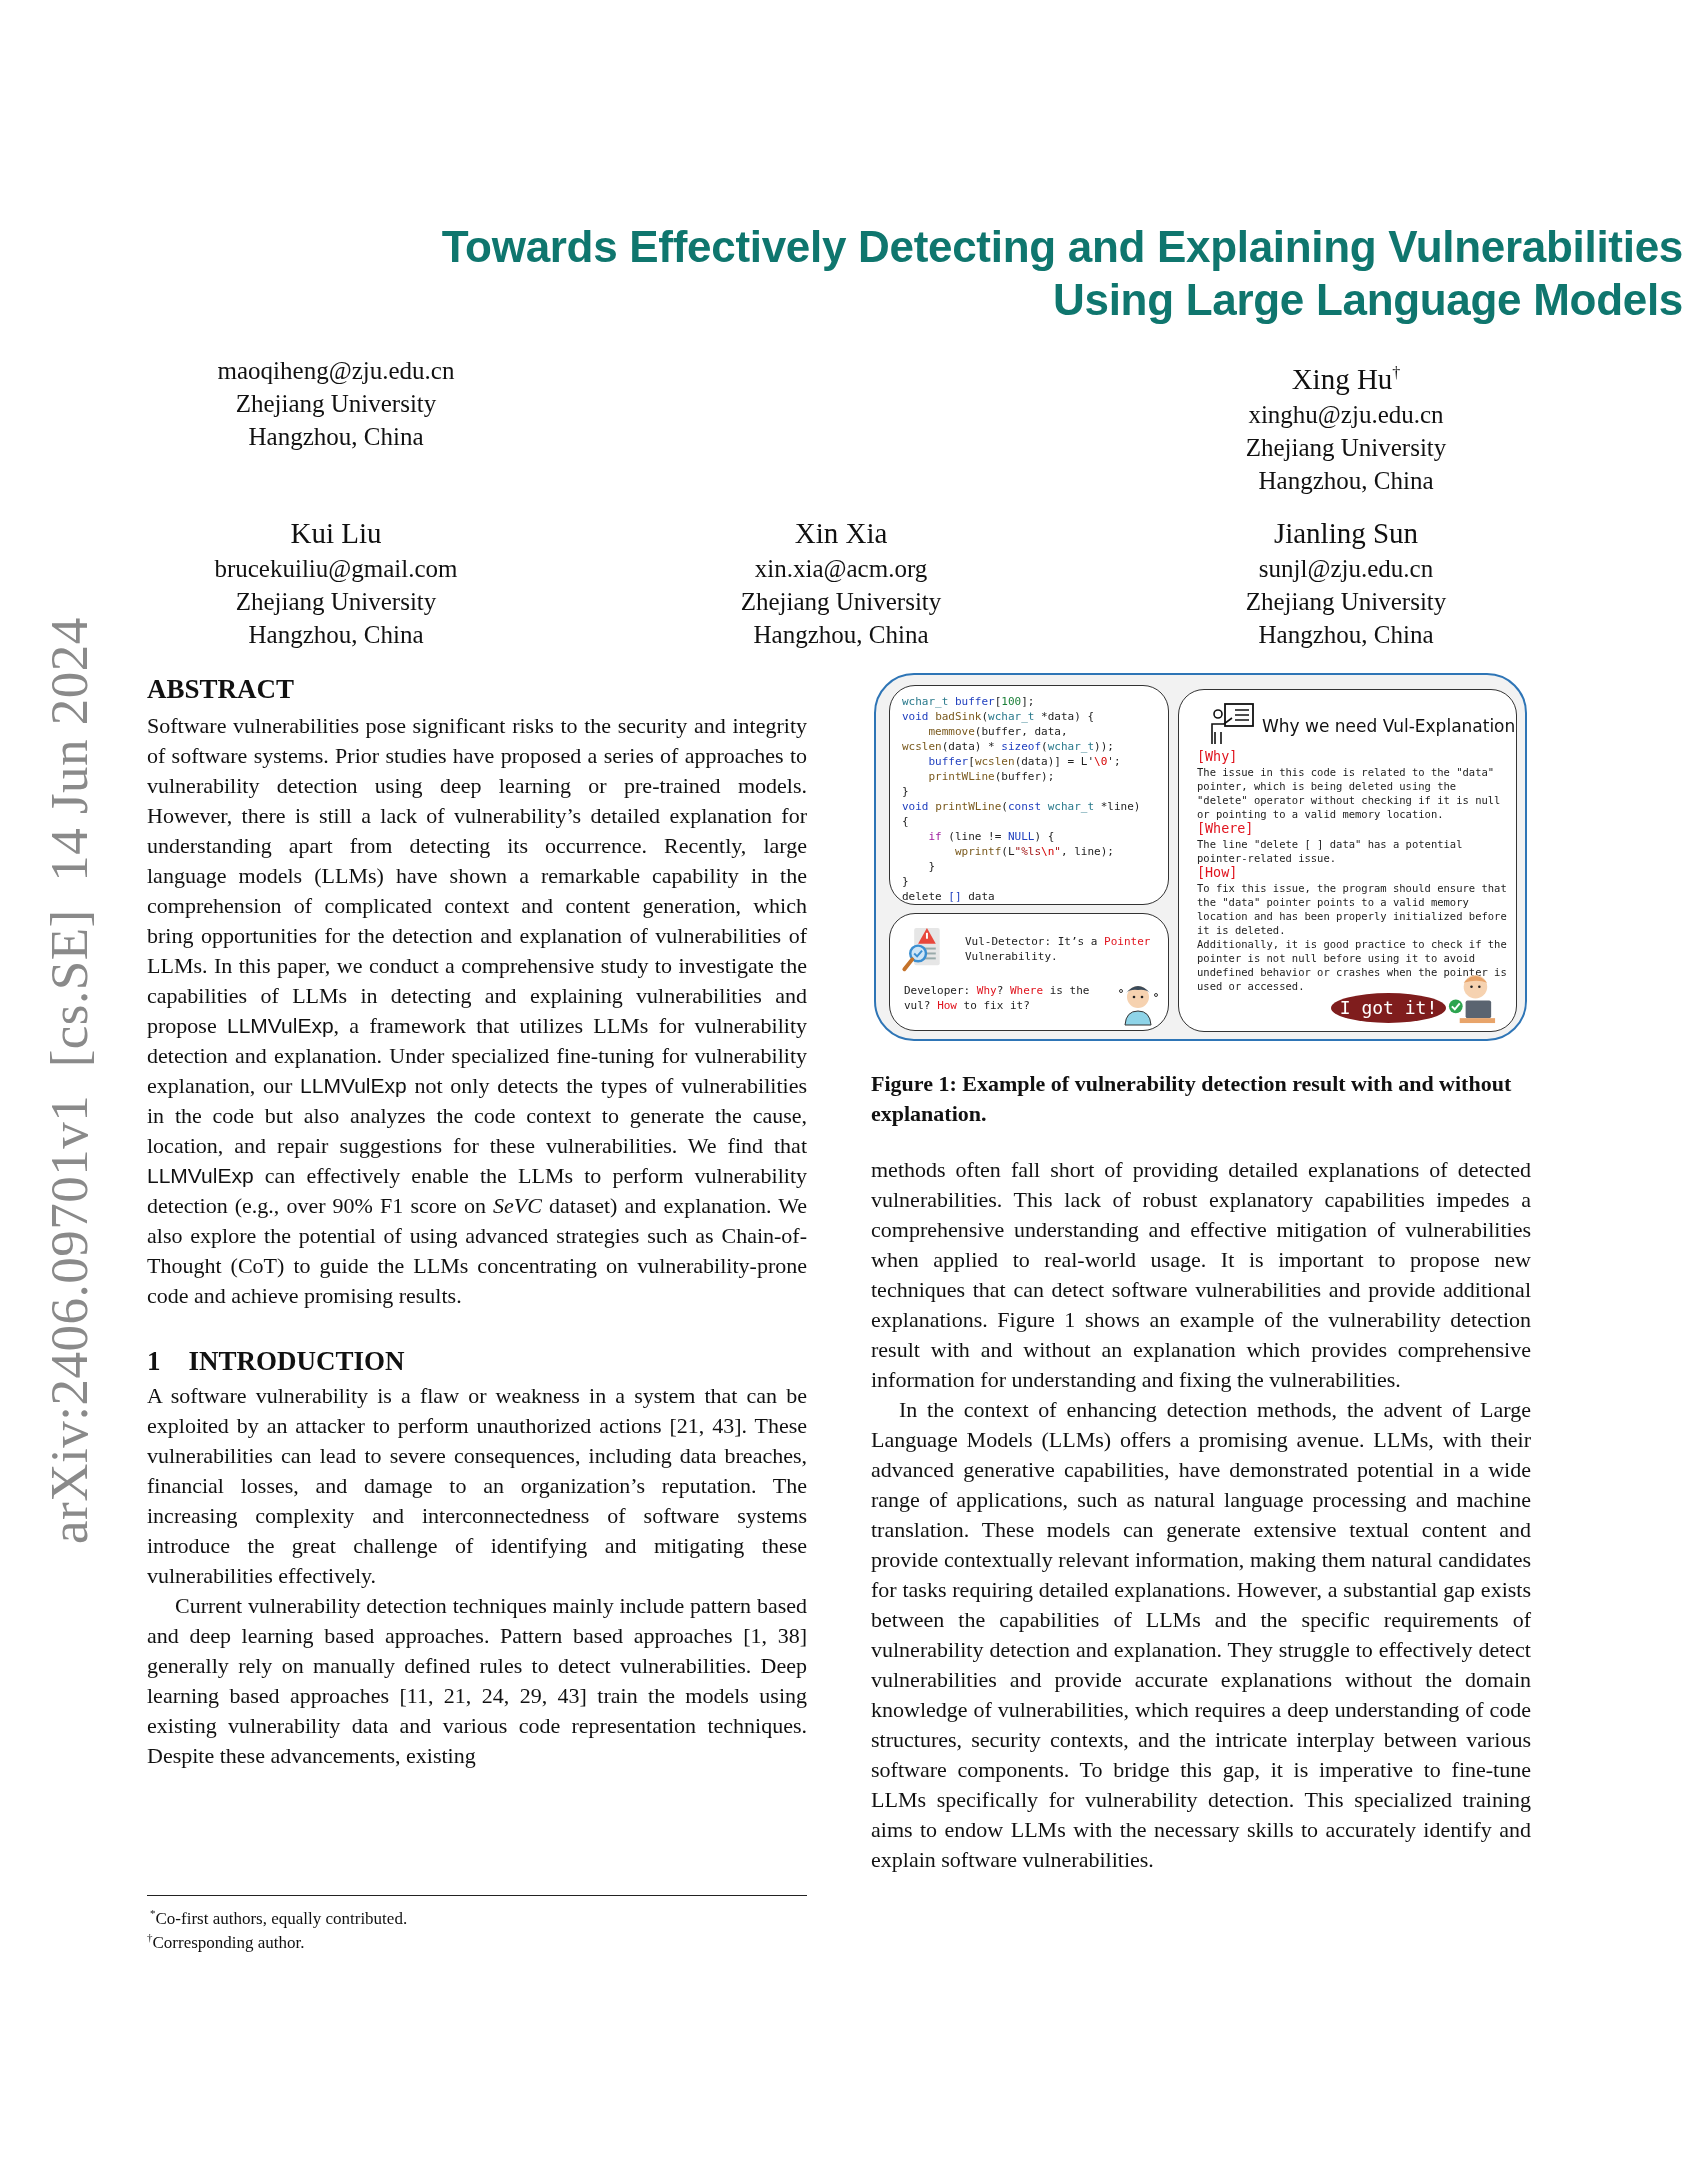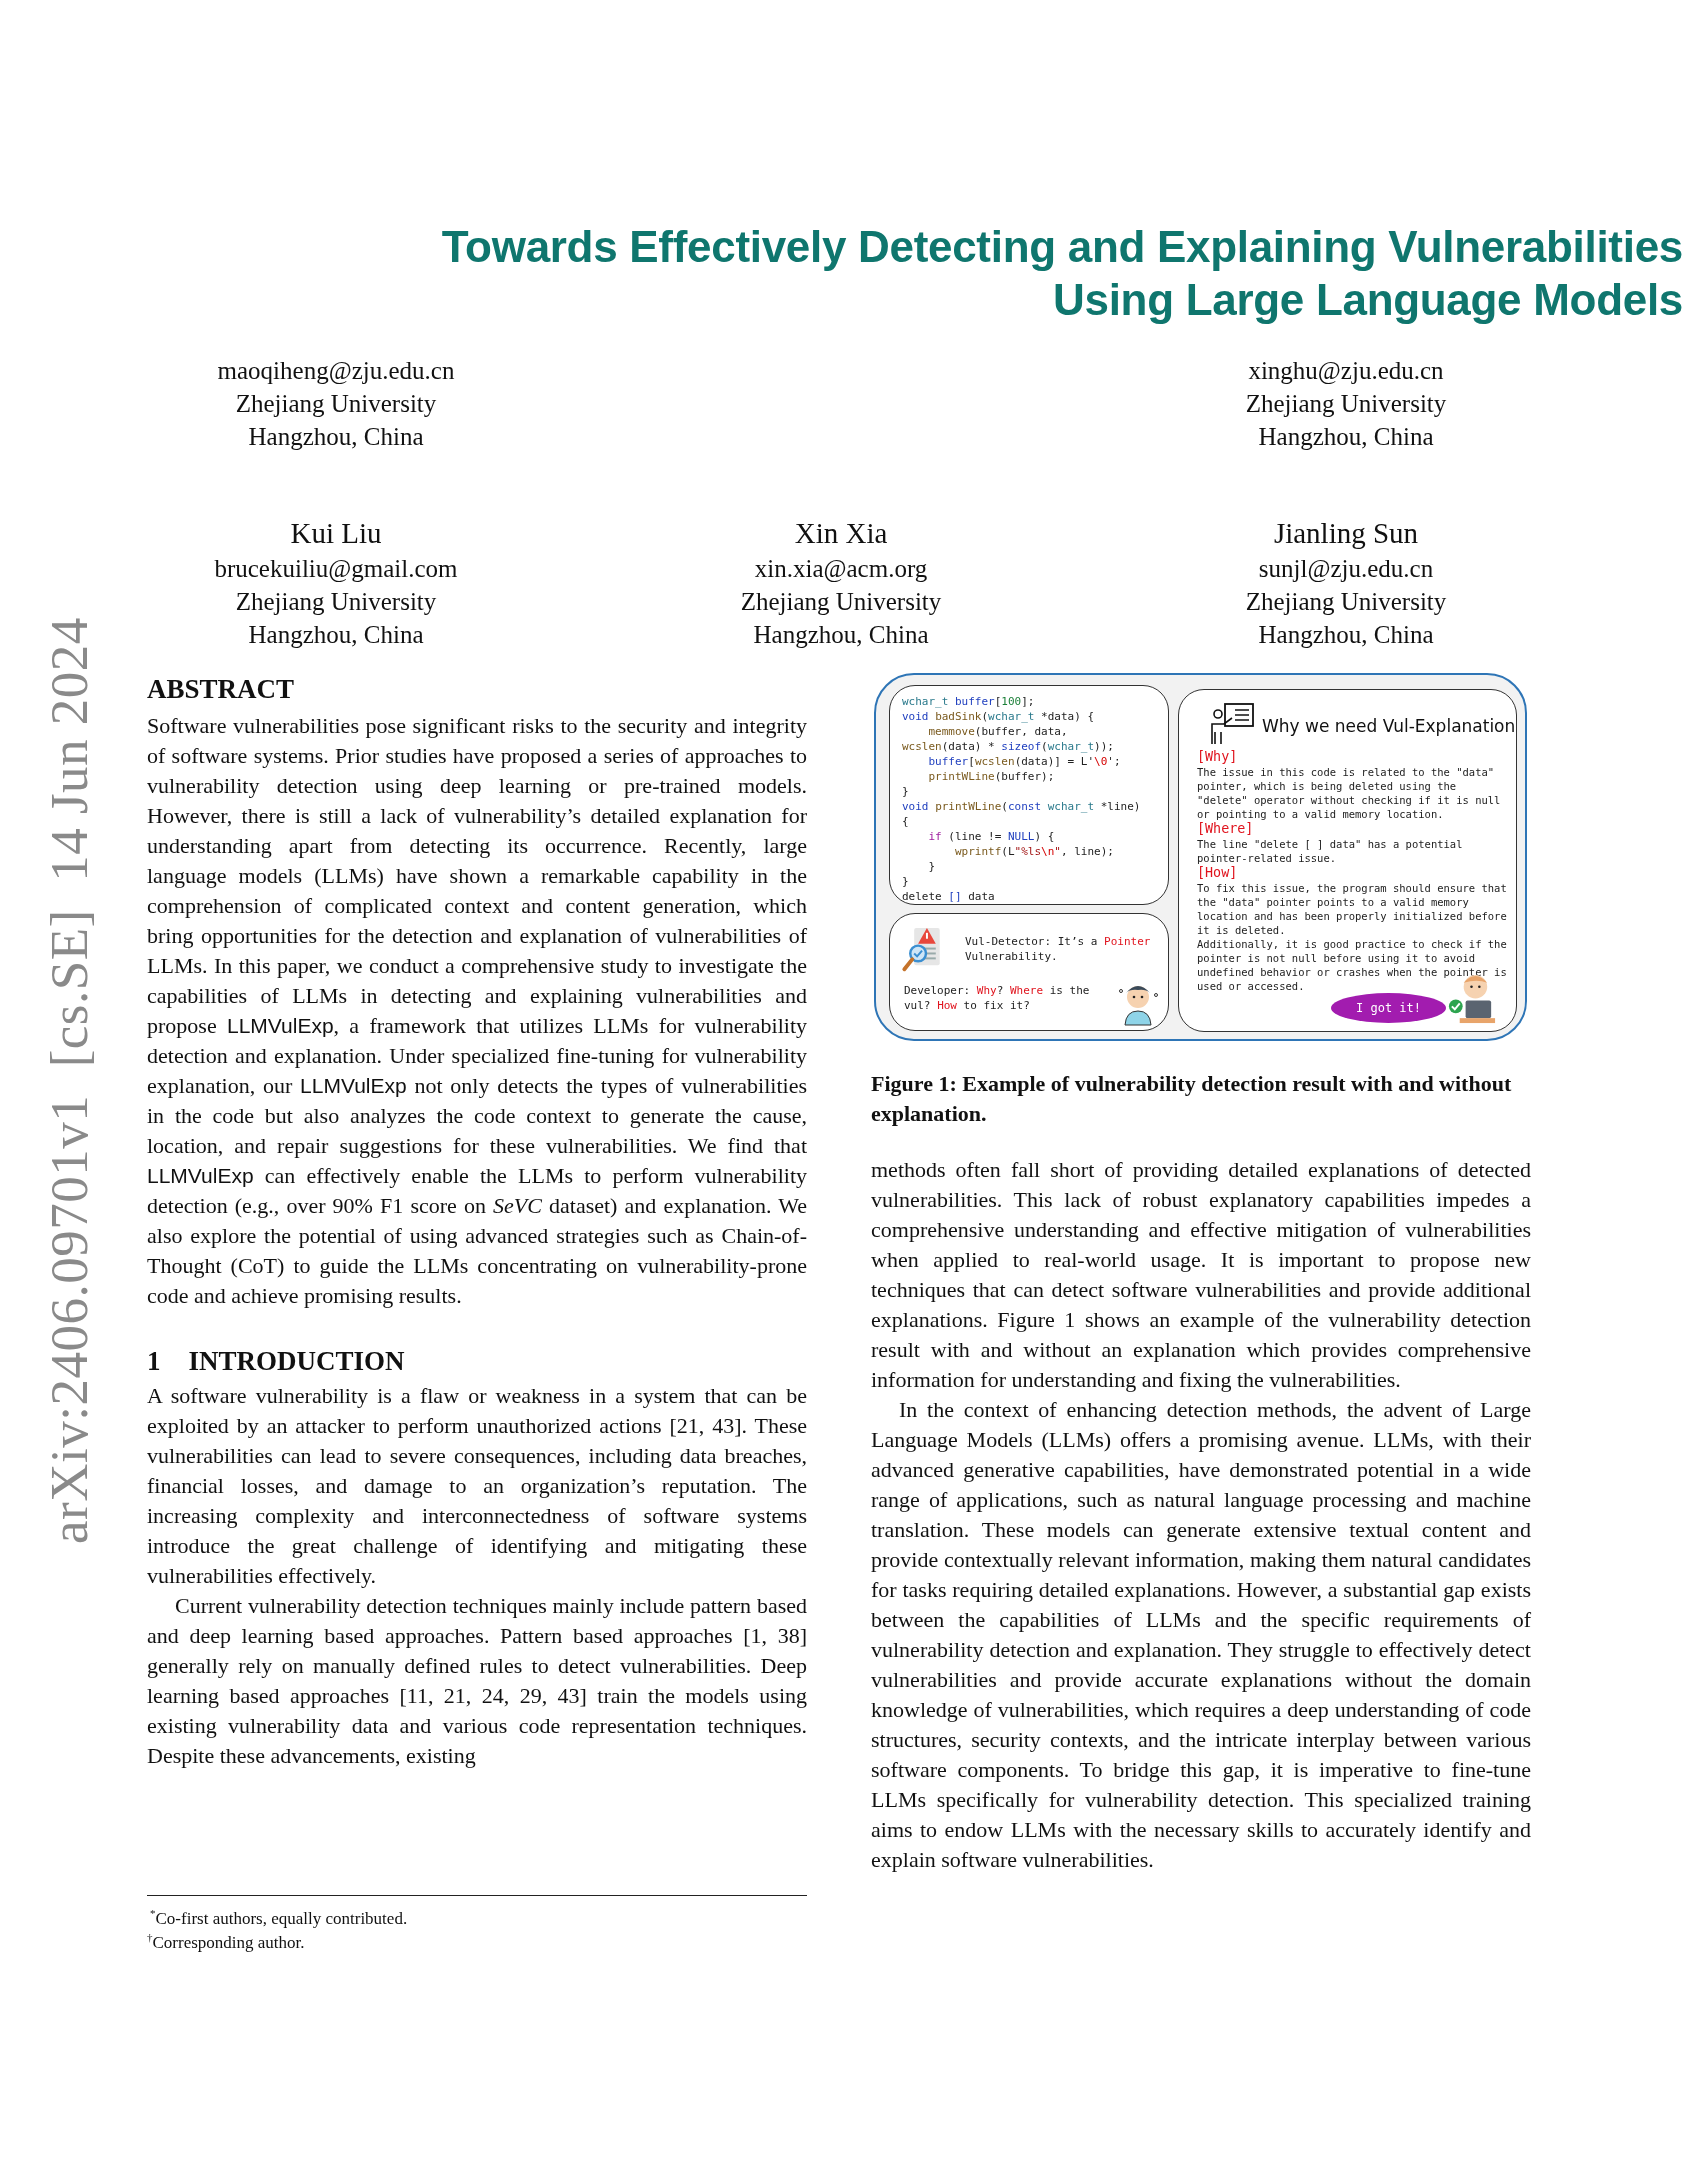--- a/index.html
+++ b/index.html
@@ -33,22 +33,22 @@
             border:2.5px solid #2e75b6; border-radius:40px; background:#f2f2f2; box-sizing:border-box; }
   .panel { position:absolute; background:#fff; border:1.5px solid #333; border-radius:26px; box-sizing:border-box; }
   .code { font-family:"DejaVu Sans Mono", "Liberation Mono", monospace; font-size:11px; line-height:15px;
           white-space:pre; color:#222; }
   .kw { color:#1f3fbf; } .ty { color:#2b7a8c; } .fn { color:#7a5a1e; } .num { color:#1a7f37; }
   .str { color:#a31515; } .esc { color:#d40000; }
   .mono { font-family:"DejaVu Sans Mono", "Liberation Mono", monospace; font-size:10.5px; line-height:14px; color:#222; }
   .red { color:#e0141e; }
   .tag { font-family:"DejaVu Sans Mono", monospace; font-size:13.4px; line-height:16px; color:#e0141e; }
   .fig-title { font-family:"DejaVu Sans", sans-serif; font-size:17px; color:#111; }
-  .bubble { position:absolute; background:#a21caf; color:#fff; border-radius:50%;
-            font-family:"DejaVu Sans Mono", monospace; font-size:12px; text-align:center; }
+  .bubble { position:absolute; background:#7f1d1d; color:#fff; border-radius:50%;
+            font-family:"DejaVu Sans Mono", monospace; font-size:18px; text-align:center; }
 
   .caption { position:absolute; left:871px; top:1069px; width:663px; font-weight:bold;
              font-size:22px; line-height:30px; }
 
   .foot-rule { position:absolute; left:147px; top:1895px; width:660px; height:1.2px; background:#222; }
   .foot { position:absolute; left:147px; font-size:17px; line-height:24px; }
   .foot sup { font-size:11px; }
 </style>
 </head>
 <body>
@@ -60,20 +60,21 @@
   <div>Using Large Language Models</div>
 </div>
 
 <div class="authors" style="top:354px;">
   <div class="author">
     <div>maoqiheng@zju.edu.cn</div>
     <div>Zhejiang University</div>
     <div>Hangzhou, China</div>
   </div>
   <div class="author">
+    <div class="name"><span>Xing Hu</span><sup>†</sup></div>
     <div>xinghu@zju.edu.cn</div>
     <div>Zhejiang University</div>
     <div>Hangzhou, China</div>
   </div>
 </div>
 
 <div class="authors" style="top:514px;gap:20px;">
   <div class="author">
     <div class="name"><span>Kui Liu</span></div>
     <div>brucekuiliu@gmail.com</div>

